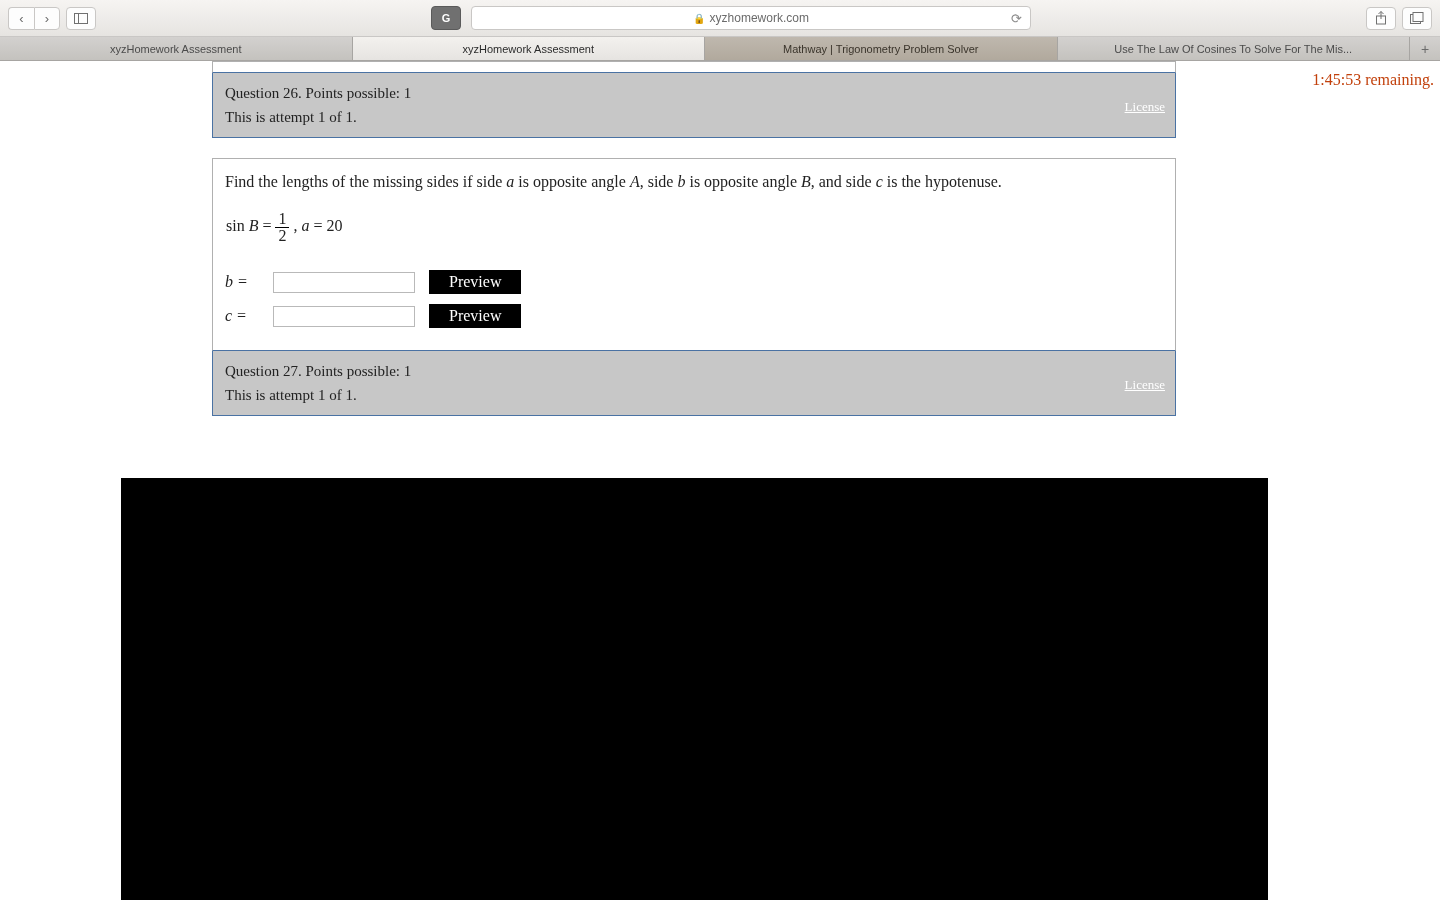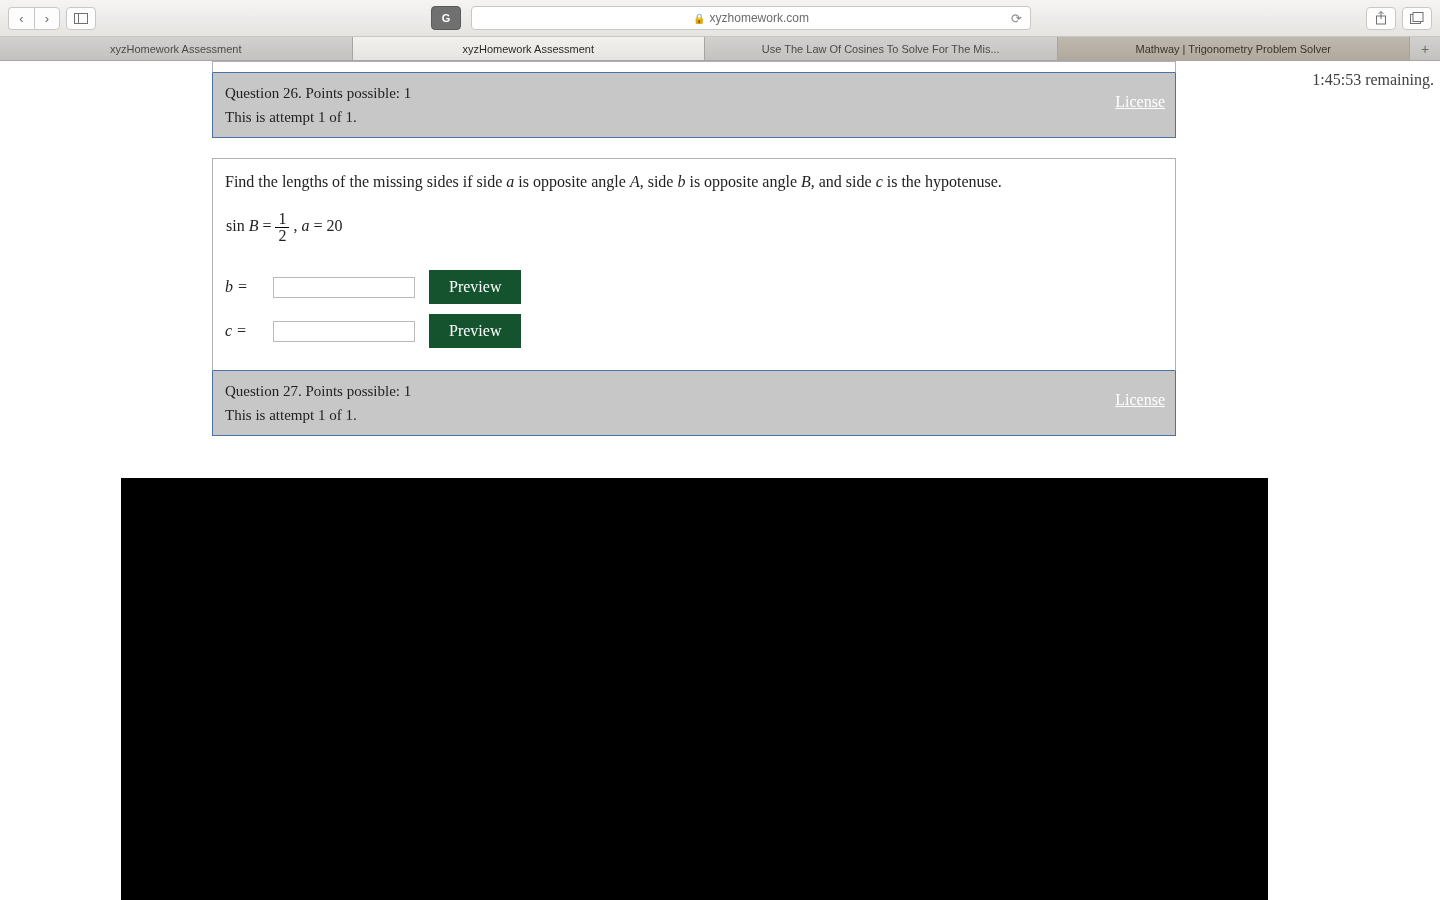--- a/index.html
+++ b/index.html
@@ -15,35 +15,35 @@
 .addr-bar{flex:0 0 560px;height:24px;background:#fff;border:1px solid #c9c7c5;border-radius:4px;display:flex;align-items:center;justify-content:center;position:relative;color:#6b6b6b;font-size:12px}
 .addr-bar .lock{font-size:10px;margin-right:4px;color:#8a8a8a}
 .addr-bar .reload{position:absolute;right:8px;color:#8a8a8a;font-size:13px}
 .reader-btn{width:30px;height:24px;border-radius:4px;background:#707070;color:#fff;display:flex;align-items:center;justify-content:center;border:1px solid #5a5a5a;font-weight:bold;font-size:11px;margin-right:4px}
 .tabbar{height:24px;background:linear-gradient(#d3d1cf,#c4c2be);border-bottom:1px solid #a7a5a2;display:flex}
 .tab{flex:1;display:flex;align-items:center;justify-content:center;font-size:11px;color:#4b4b4b;border-right:1px solid #a7a5a2;padding:8px 8px;white-space:nowrap;overflow:hidden;text-overflow:ellipsis;cursor:default}
 .tab.active{background:linear-gradient(#f3f1ee,#e6e4e1);font-weight:500;color:#2b2b2b}
 .tab.dark{background:linear-gradient(#bfb8ae,#b1a99d);color:#3a342b}
 .newtab{width:30px;flex:none;display:flex;align-items:center;justify-content:center;color:#6b6b6b;font-size:14px}
 .page{position:relative;height:839px;background:#fff}
-.timer{position:absolute;top:10px;right:6px;font-family:Georgia,serif;font-size:16px;color:#404040}
+.timer{position:absolute;top:10px;right:6px;font-family:Georgia,serif;font-size:16px;color:#c2410c}
 .content{position:absolute;left:212px;top:0;width:964px}
 .qbox{border:1px solid #b0b0b0;background:#fff}
 .qbox-top{border-bottom:1px solid #4a72a3}
 .qhdr{background:#c7c7c7;border:1px solid #4a72a3;border-top:none;padding:8px 12px;position:relative;font-family:Georgia,serif;font-size:15px;color:#222;line-height:1.6}
-.qhdr .lic{position:absolute;top:16px;right:10px;font-size:16px;color:#fff;text-decoration:underline}
+.qhdr .lic{position:absolute;top:24px;right:10px;font-size:13px;color:#fff;text-decoration:underline}
 .qbody{border:1px solid #b0b0b0;padding:14px 12px 12px;font-family:Georgia,serif;font-size:16px;color:#222}
 .math-line{margin:20px 1px 26px;font-family:Georgia,serif;font-style:normal}
 .frac{display:inline-block;vertical-align:middle;text-align:center;line-height:1}
 .frac .n{display:block;border-bottom:1px solid #000;padding:0 3px}
 .frac .d{display:block;padding:0 3px}
 .ans-row{display:flex;align-items:center;gap:14px;margin:10px 0}
 .ans-row .lbl{font-style:italic;font-family:Georgia,serif;width:34px}
 .ans-row input{width:142px;height:21px;border:1px solid #b9b9b9;background:#fff;padding:0 4px;font-size:13px}
-.prev-btn{background:#14532d;color:#fff;border:none;height:34px;padding:0 20px;font-family:Georgia,serif;font-size:16px;cursor:pointer}
+.prev-btn{background:#000000;color:#fff;border:none;height:24px;padding:0 20px;font-family:Georgia,serif;font-size:16px;cursor:pointer}
 .blackbox{position:absolute;left:121px;top:417px;width:1147px;height:483px;background:#000}
 .italic{font-style:italic}
 </style>
 </head>
 <body>
 
 <div class="toolbar">
   <div class="nav-group">
     <div class="tb-btn">‹</div>
     <div class="tb-btn">›</div>
@@ -75,22 +75,22 @@
     <svg width="14" height="12" viewBox="0 0 14 12">
         <rect x="0.5" y="2.5" width="10" height="9" fill="none" stroke="#707070"></rect>
         <rect x="3" y="0.5" width="10" height="9" fill="#fdfdfd" stroke="#707070"></rect>
       </svg>
   </div>
 </div>
 
 <div class="tabbar">
   <div class="tab">xyzHomework Assessment</div>
   <div class="tab active">xyzHomework Assessment</div>
+  <div class="tab dark">Mathway | Trigonometry Problem Solver</div>
   <div class="tab">Use The Law Of Cosines To Solve For The Mis...</div>
-  <div class="tab dark">Mathway | Trigonometry Problem Solver</div>
   <div class="newtab">+</div>
 </div>
 
 <div class="page">
   <div class="timer">1:45:53 remaining.</div>
 
   <div class="content">
 
     <div class="qbox qbox-top" style="height:12px;margin-top:0"></div>
 

